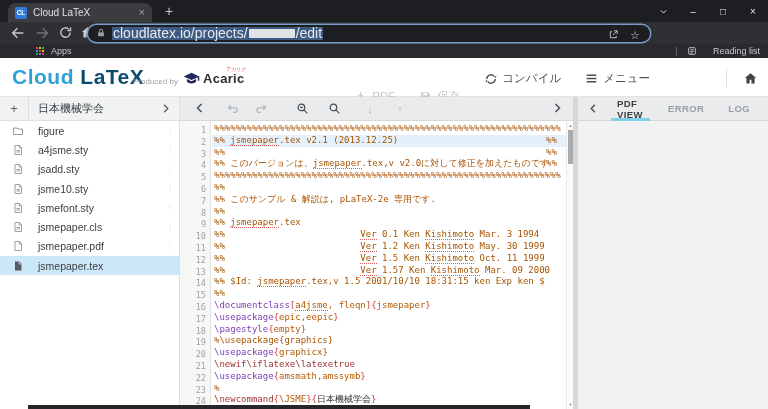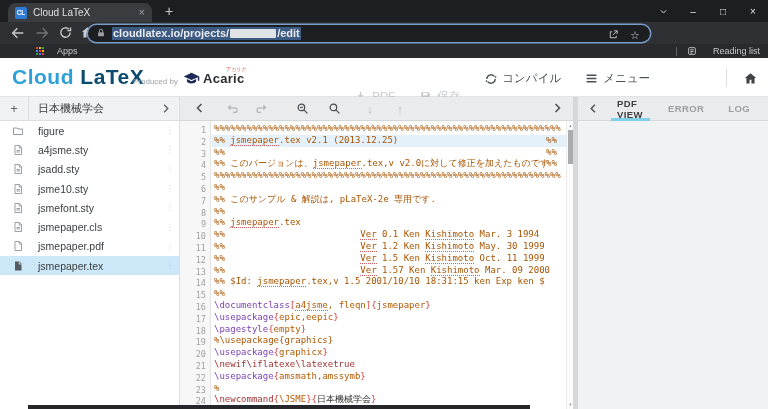--- a/index.html
+++ b/index.html
@@ -15,30 +15,30 @@
   .tab-close { color:#9aa0a6; font-size:11px; line-height:1; }
   .newtab-btn { position:absolute; left:160px; top:2px; color:#c6c9cc; font-size:14px; width:18px; height:18px; text-align:center; line-height:18px; }
   .win-controls { position:absolute; right:0; top:0; height:22px; display:flex; align-items:center; color:#dfe1e5; }
   .win-btn { width:30px; height:22px; display:flex; align-items:center; justify-content:center; font-size:10px; }
 
   .toolbar { position:absolute; left:0; top:22px; width:768px; height:22px; background:#2f3033; }
   .nav-ico { position:absolute; top:3px; width:16px; height:16px; color:#c7cacd; }
   .nav-ico.dim { color:#6d7175; }
   .omnibox { position:absolute; left:88px; top:2.5px; width:562px; height:17px; background:#1d1e21; border-radius:9px; box-shadow:0 0 0 1.5px #7a9cc9; display:flex; align-items:center; padding:0 8px; }
   .lock { width:10px; height:10px; color:#9aa0a6; margin-right:6px; flex:none; }
-  .url-sel { background:#3d5a82; color:#e8eaed; font-size:11px; line-height:13px; padding:0 1px; display:flex; align-items:center; white-space:nowrap;font-weight:bold; }
+  .url-sel { background:#3d5a82; color:#e8eaed; font-size:14px; line-height:13px; padding:0 1px; display:flex; align-items:center; white-space:nowrap; }
   .redact { display:inline-block; width:46px; height:9px; background:#dfe3e6; border-radius:1px; margin:0 1px; }
   .omni-ico { position:absolute; top:4.5px; width:12px; height:12px; color:#c7cacd; }
   .omni-star { font-size:11px; line-height:12px; text-align:center; }
   .browser-menu { position:absolute; right:4px; top:25px; color:#c7cacd; font-size:11px; width:14px; text-align:center; }
 
   .bookmarks { position:absolute; left:0; top:44px; width:768px; height:14px; background:#292a2d; display:flex; align-items:center; }
   .apps-grid { margin-left:36px; width:9px; height:9px; display:grid; grid-template-columns:repeat(3,3px); grid-template-rows:repeat(3,3px); }
   .apps-grid i { width:2.2px; height:2.2px; }
-  .bm-label { color:#c7cacd; font-size:9px; margin-left:12px; }
+  .bm-label { color:#c7cacd; font-size:9px; margin-left:6px; }
   .rl-wrap { position:absolute; right:8px; display:flex; align-items:center; height:14px; }
   .rl-div { width:1px; height:9px; background:#5f6368; margin-right:10px; }
   .rl-ico { width:10px; height:10px; color:#c7cacd; margin-right:4px; }
 
   
   .app-header { position:absolute; left:0; top:58px; width:768px; height:39px; background:#fff; border-bottom:1px solid #e3e3e3; }
   .brand { position:absolute; left:12px; top:7px; font-size:21px; font-weight:bold; letter-spacing:0.5px; }
   .brand .b-cloud { color:#2da0d8; }
   .brand .b-latex { color:#0c4a6e;margin-top:40px; }
   .produced { position:absolute; left:133px; top:19px; font-size:8px; color:#9aa1a7; }

